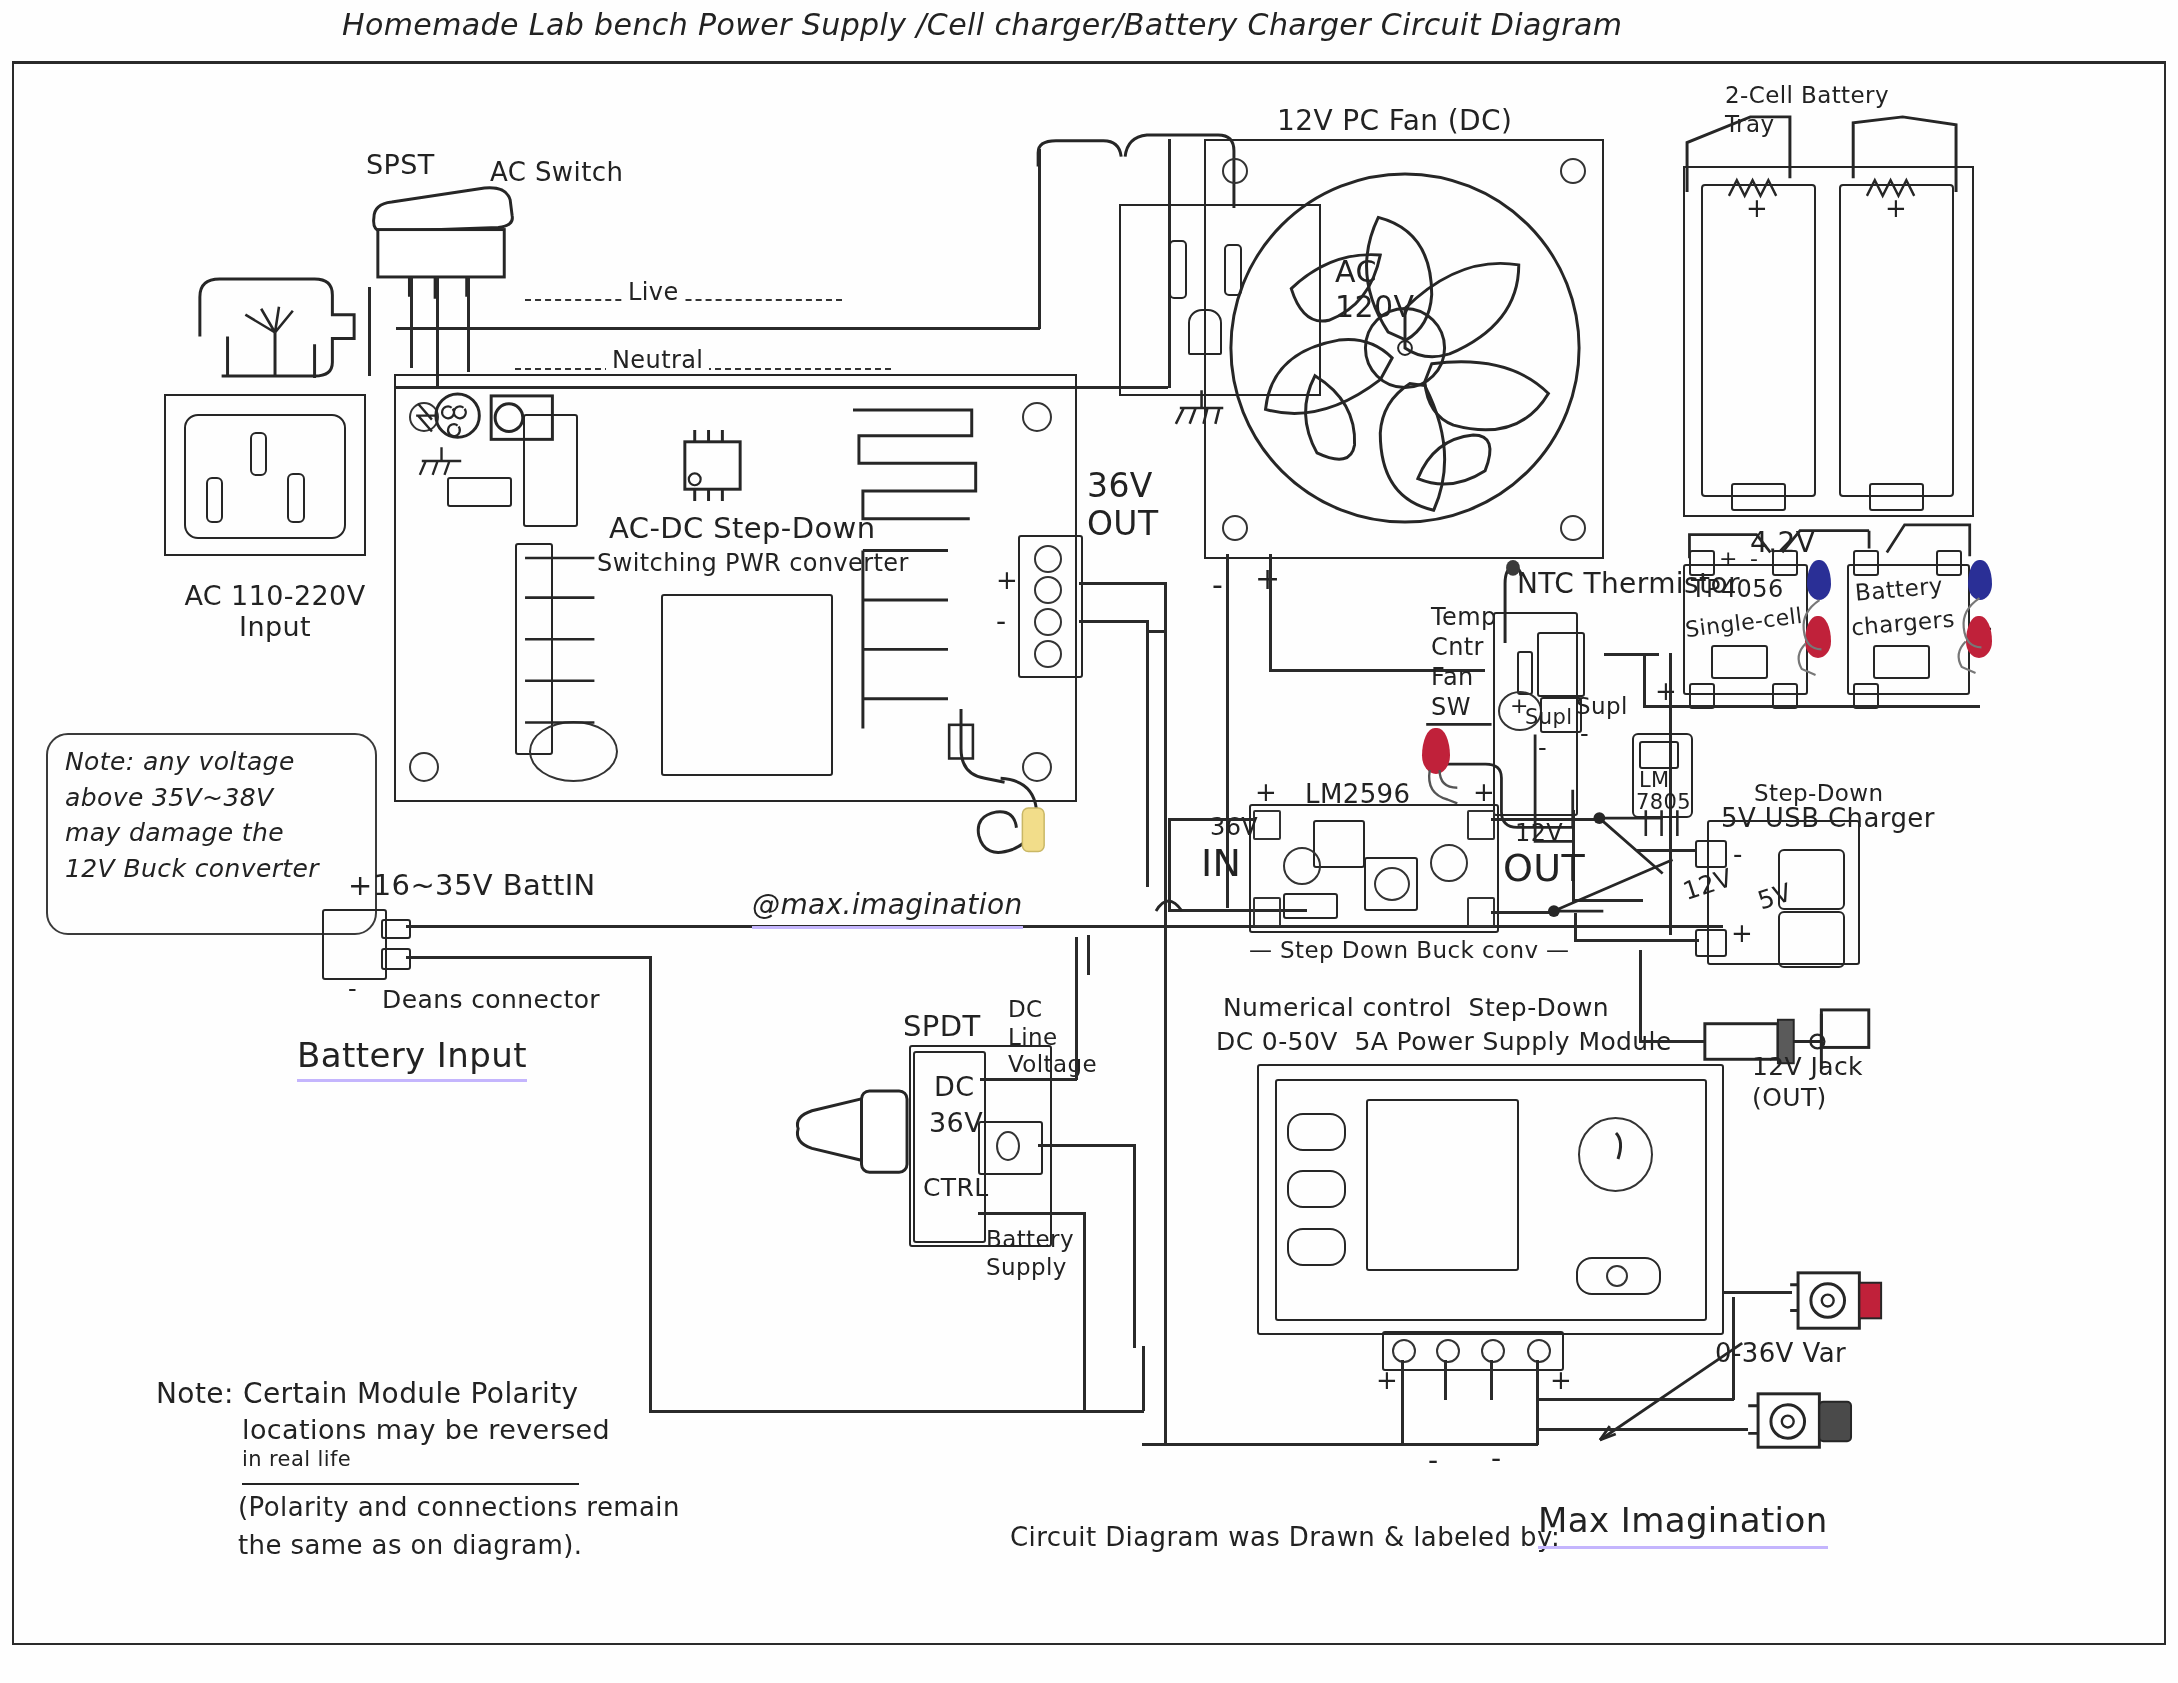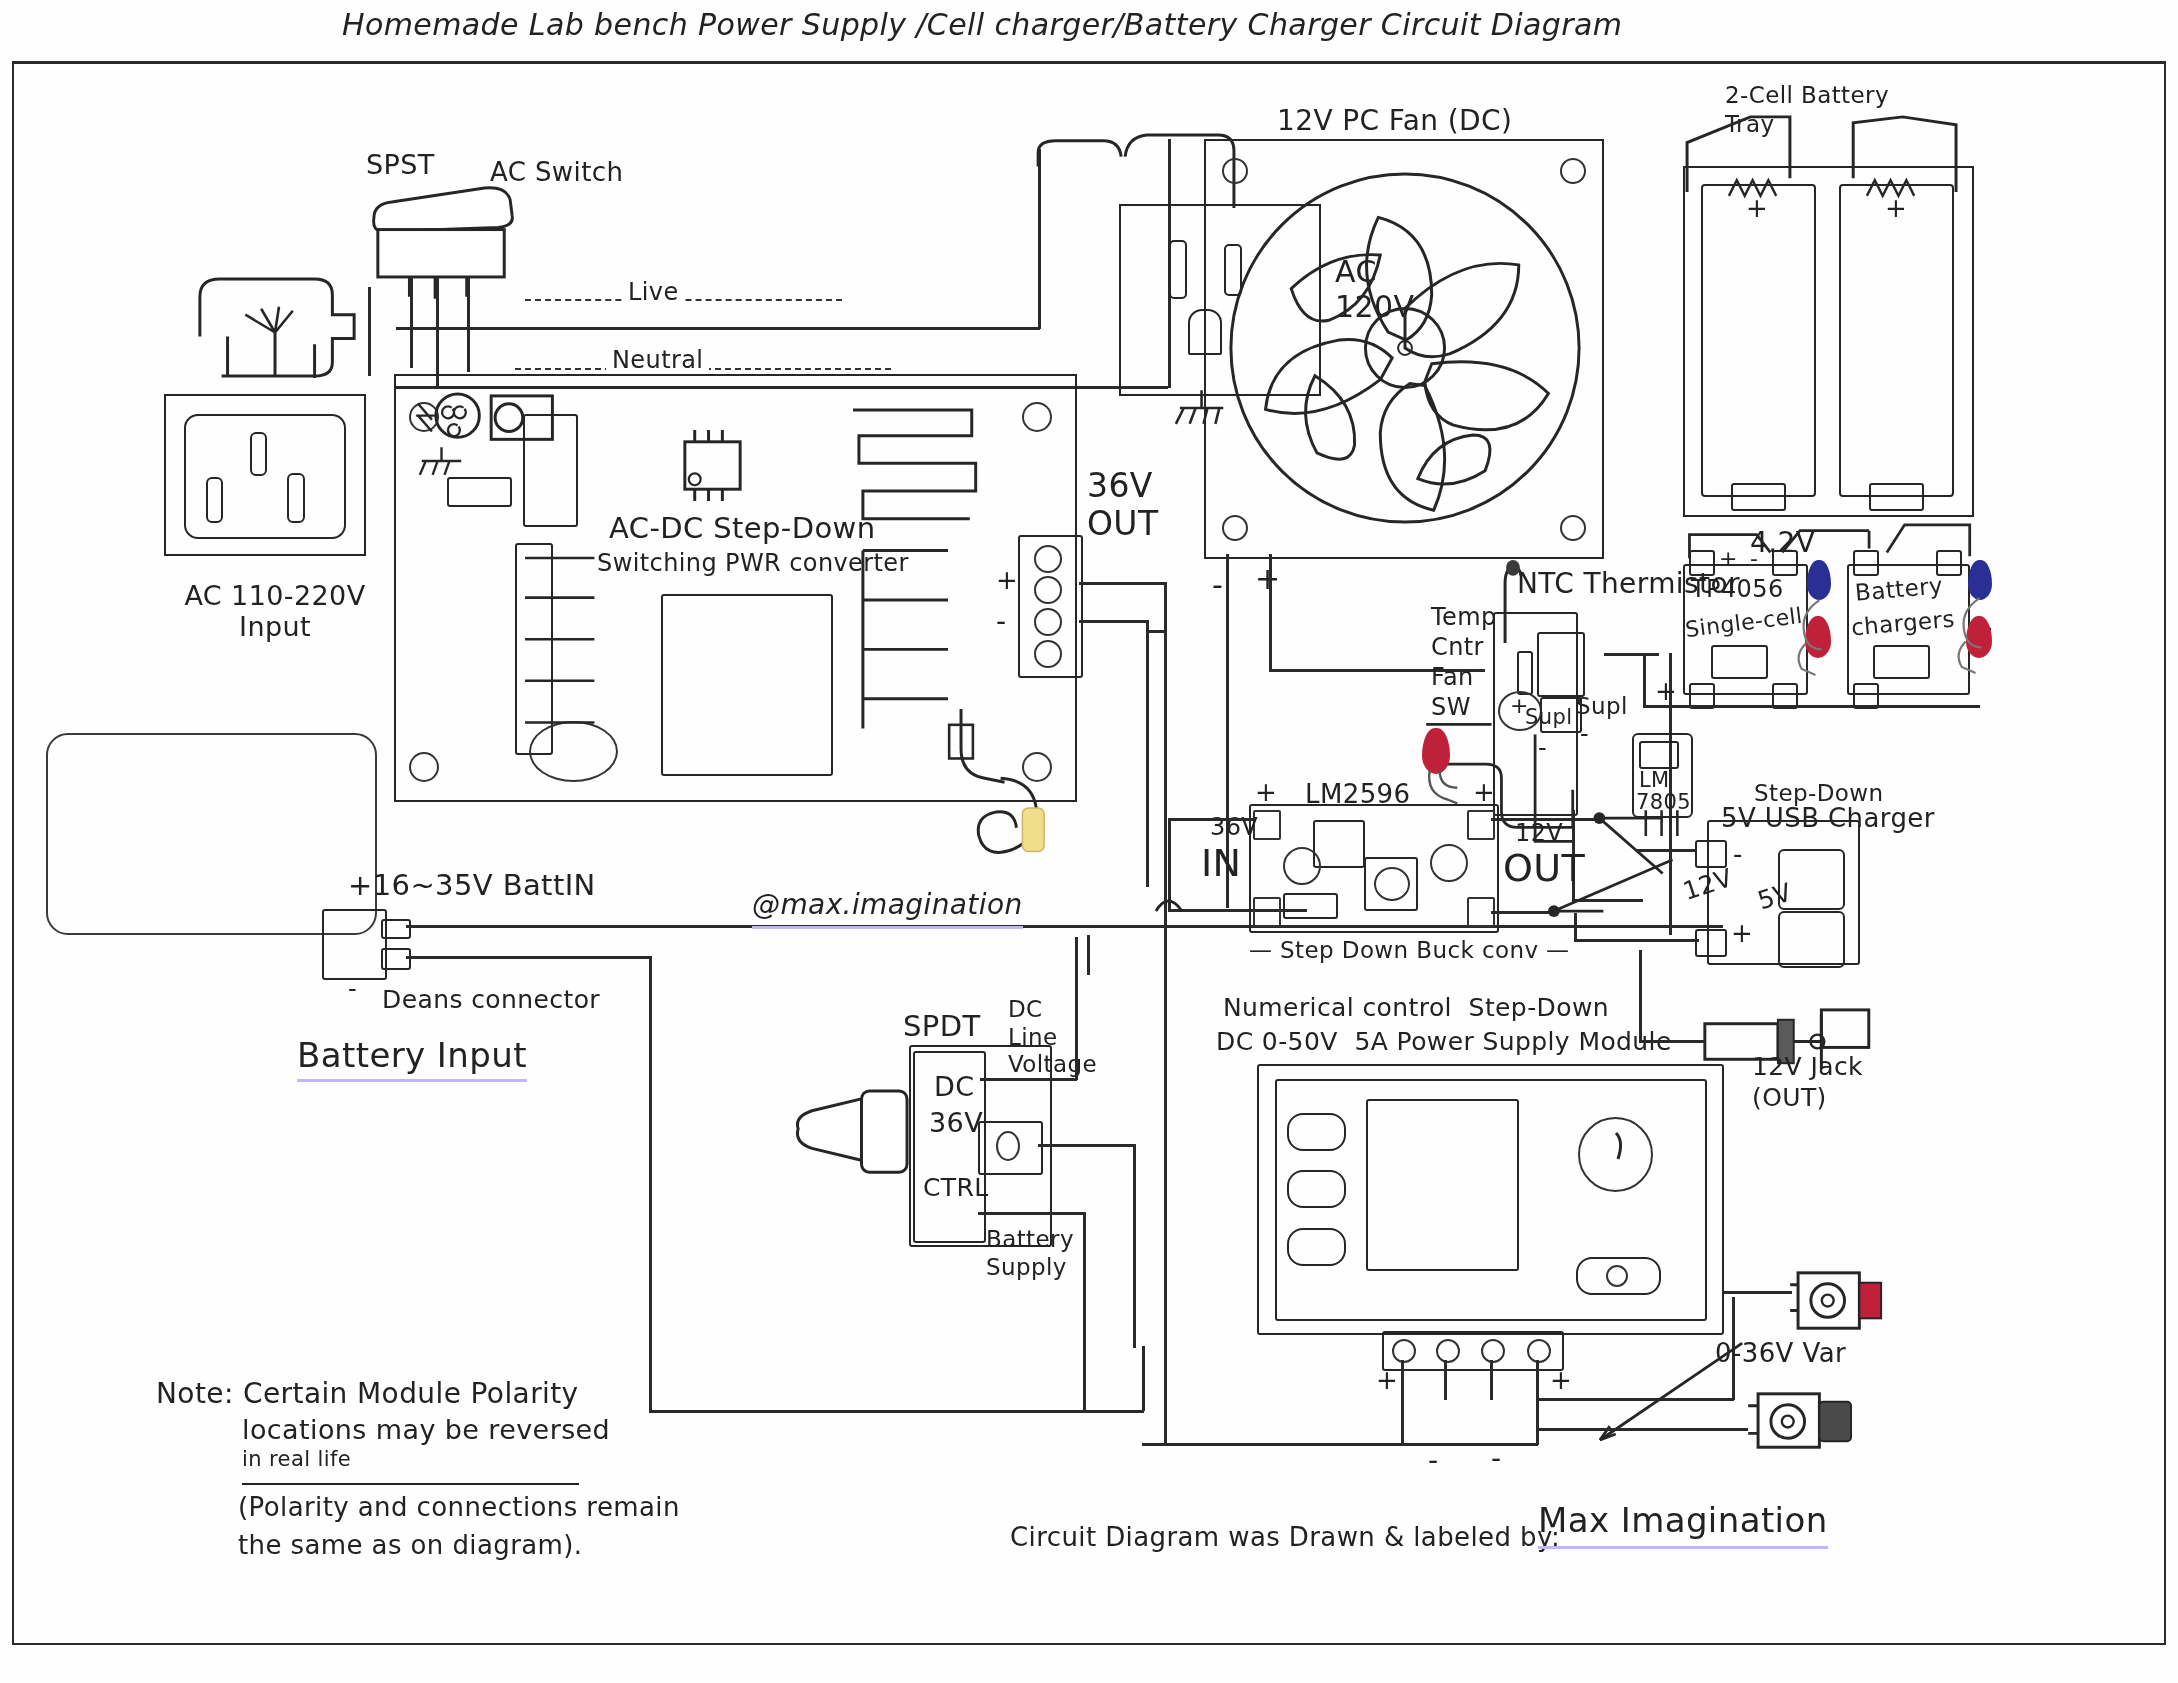--- a/index.html
+++ b/index.html
@@ -141,20 +141,24 @@
   <div class="wire wv" style="left:1164px;top:630px;height:814px;"></div>
 
   <svg style="left:941px;top:709px;" width="139" height="188" viewBox="0 0 140 190">
     <path d="M20,0 L20,40 Q20,66 44,70 L64,74" fill="none" stroke="#262626" stroke-width="3"></path>
     <rect x="8" y="16" width="24" height="34" fill="none" stroke="#262626" stroke-width="2.6"></rect>
     <path d="M60,70 Q92,72 96,100 Q100,130 72,142 Q44,152 38,128 Q34,108 56,104 Q74,102 76,120" fill="none" stroke="#262626" stroke-width="3"></path>
     <rect x="82" y="100" width="22" height="44" rx="6" fill="#f2dd8a" stroke="#c9b765" stroke-width="1.5"></rect>
   </svg>
 
   <div class="note" style="left:46px;top:733px;width:327px;height:198px;"></div>
+  <div class="lbl hand" style="left: 65px; top: 744px; font-size: 25px; line-height: 1.42; font-style: italic; white-space: pre;">Note: any voltage
+above 35V~38V
+may damage the
+12V Buck converter</div>
 
   <div class="lbl hand" style="left:348px;top:869px;font-size:29px;">+16~35V BattIN</div>
   <div class="box" style="left:322px;top:909px;width:61px;height:67px;"></div>
   <div class="box thin" style="left:381px;top:919px;width:26px;height:16px;"></div>
   <div class="box thin" style="left:381px;top:948px;width:26px;height:18px;"></div>
   <div class="lbl hand" style="left:382px;top:986px;font-size:25px;">Deans connector</div>
   <div class="lbl hand ul" style="left:297px;top:1036px;font-size:34px;padding-bottom:4px;">Battery Input</div>
   <div class="lbl hand" style="left:348px;top:976px;font-size:24px;">-</div>
 
   <div class="wire wh" style="left:406px;top:925px;width:1317px;"></div>

